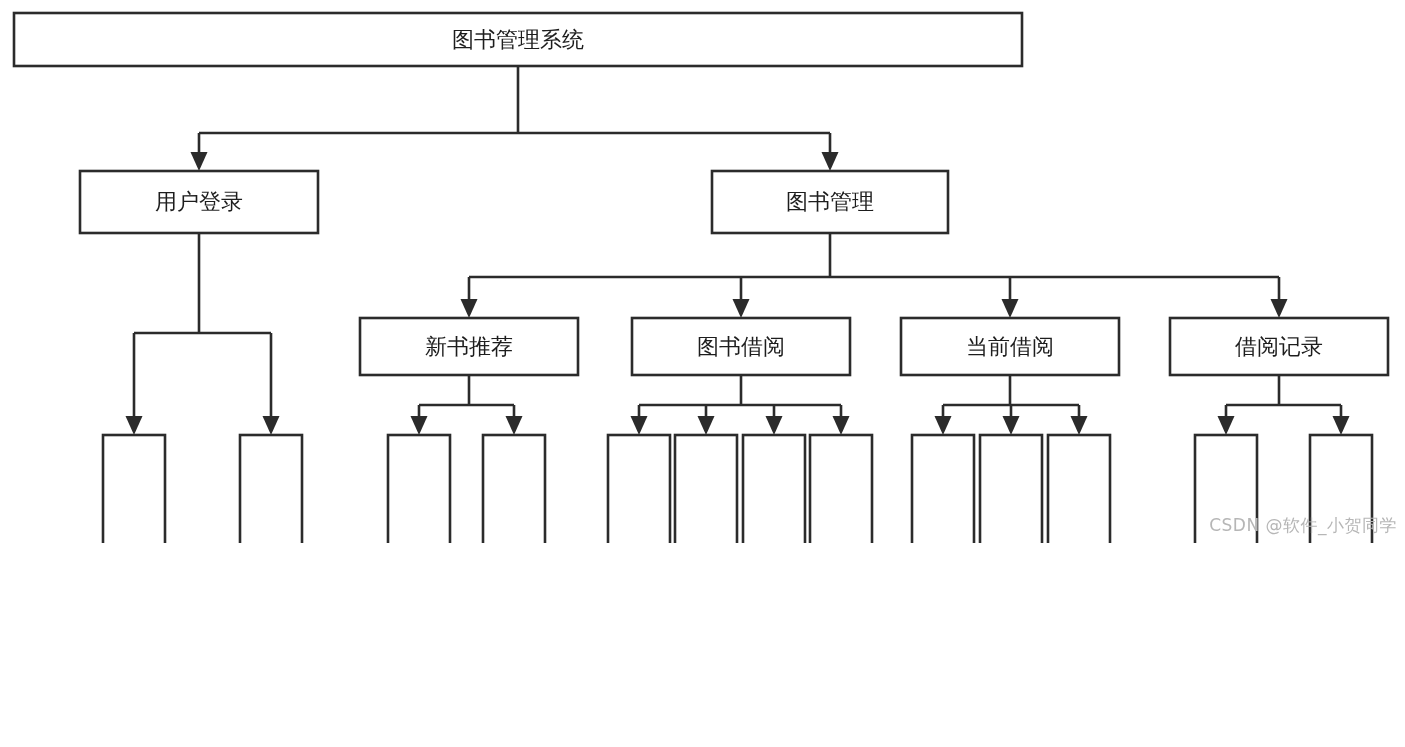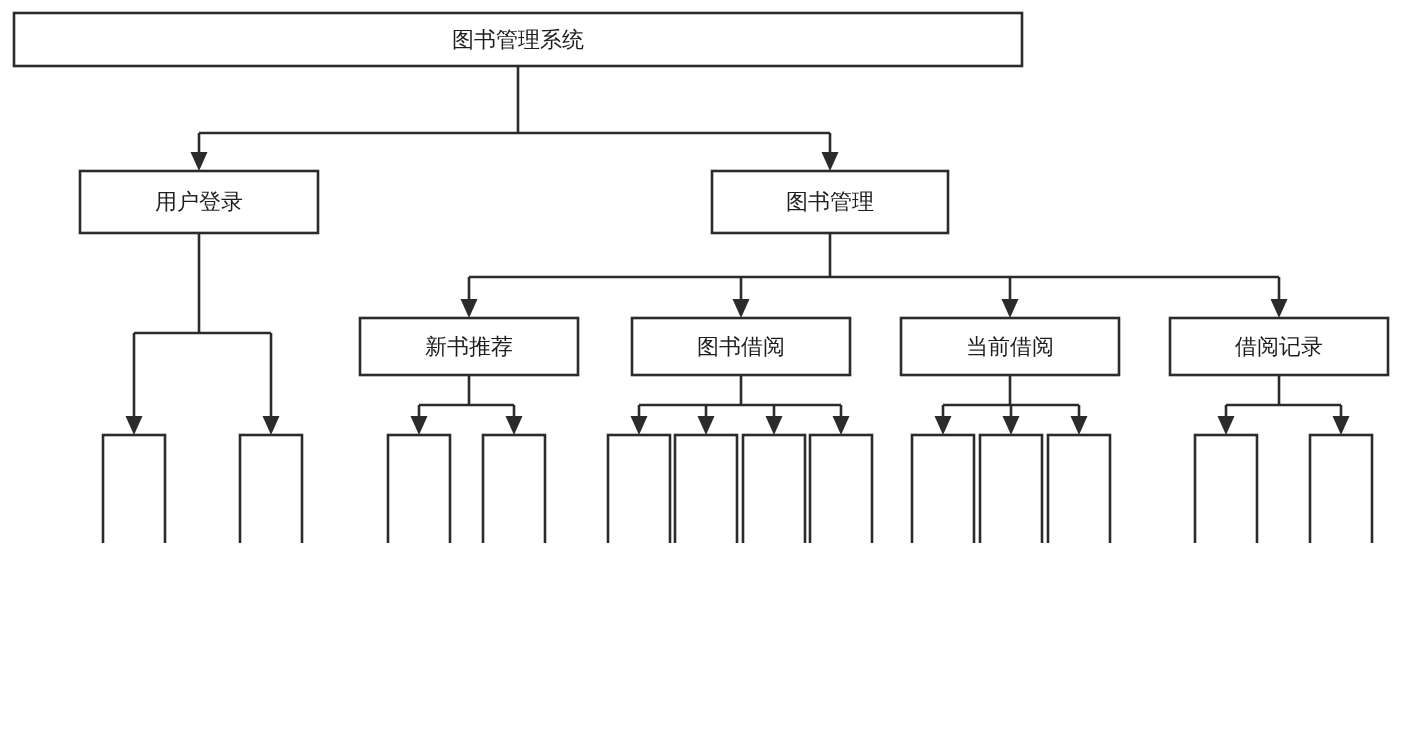--- a/index.html
+++ b/index.html
@@ -189,14 +189,15 @@
         <span class="leaf-label">确认归还（管理员）</span>
       </div>
       <div class="leaf-label-wrap" style="left: 1195px; top: 435px; width: 62px; height: 302px;">
         <span class="leaf-label">新增借阅记录</span>
       </div>
       <div class="leaf-label-wrap" style="left: 1310px; top: 435px; width: 62px; height: 302px;">
         <span class="leaf-label">查询借阅记录</span>
       </div>
     </div>
 
+  <div class="watermark">CSDN @软件_小贺同学</div>
 
 </div>
 
 </body></html>

